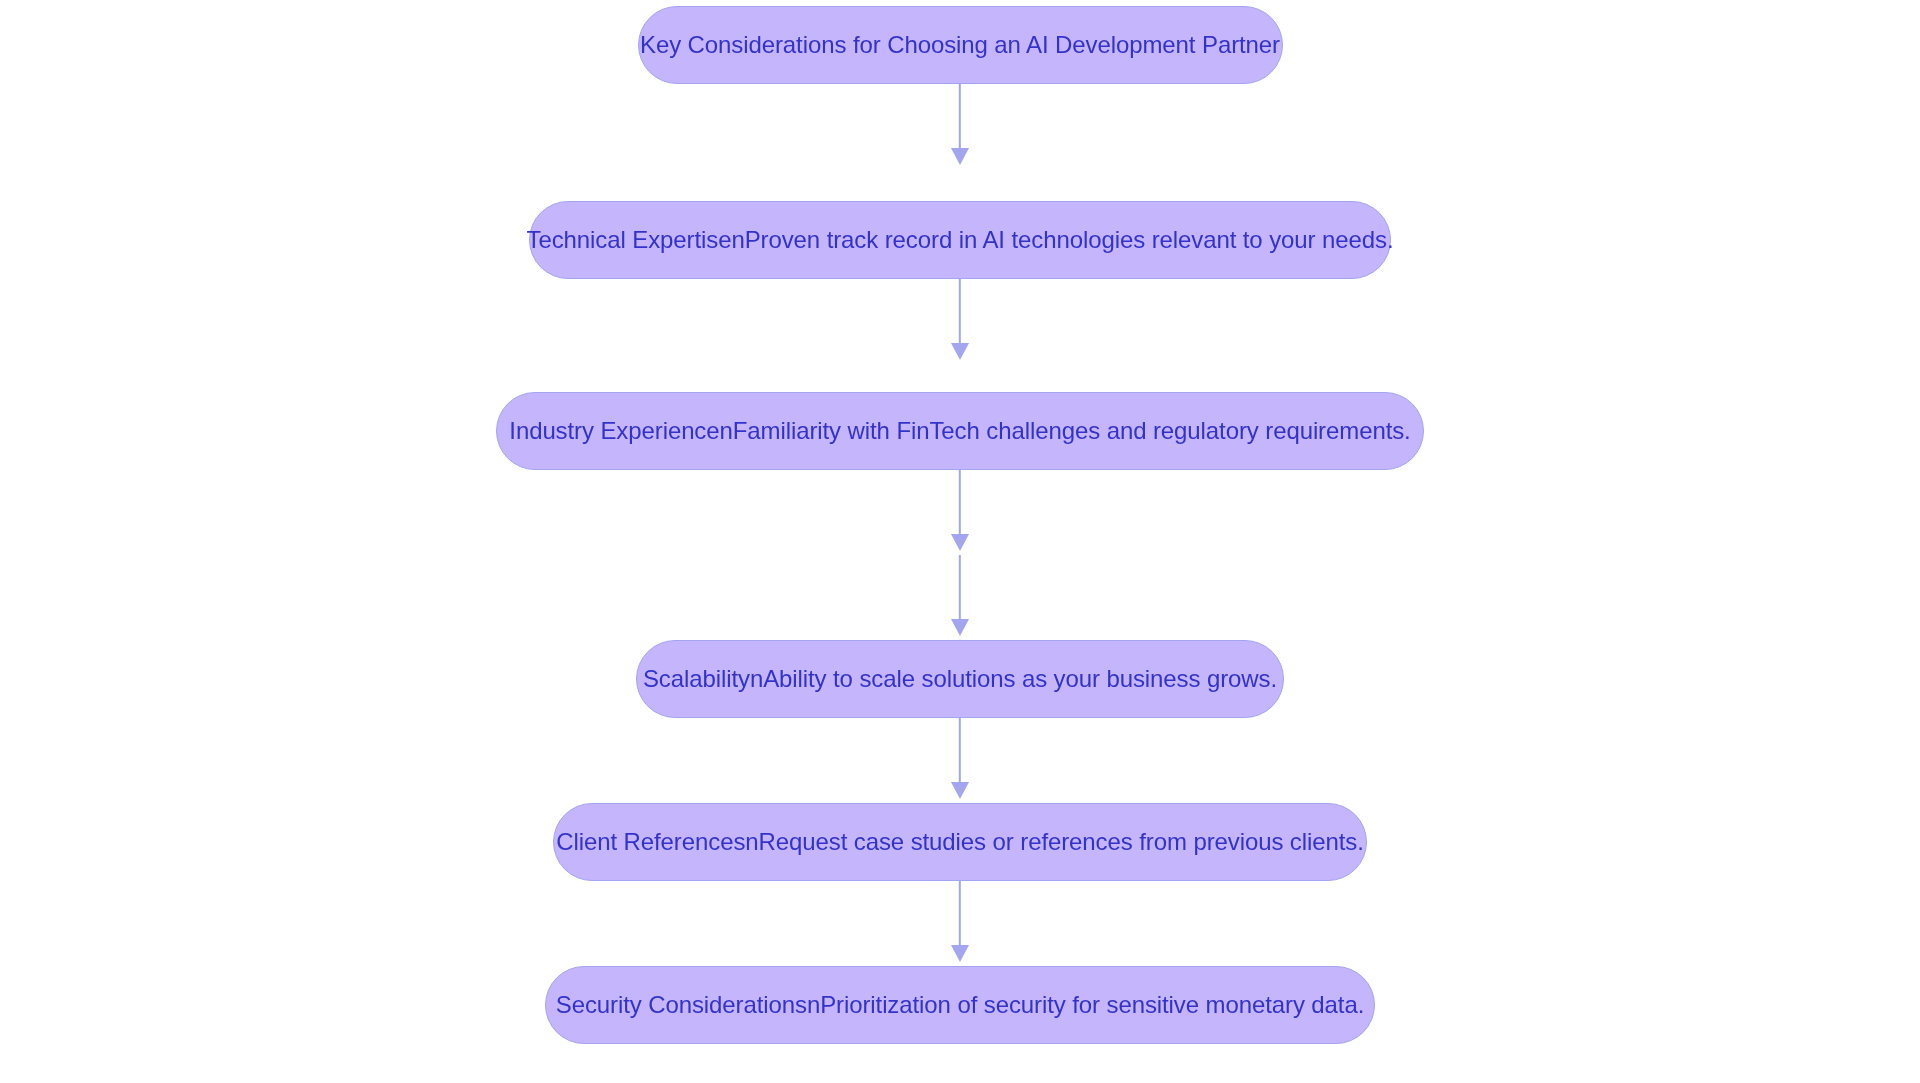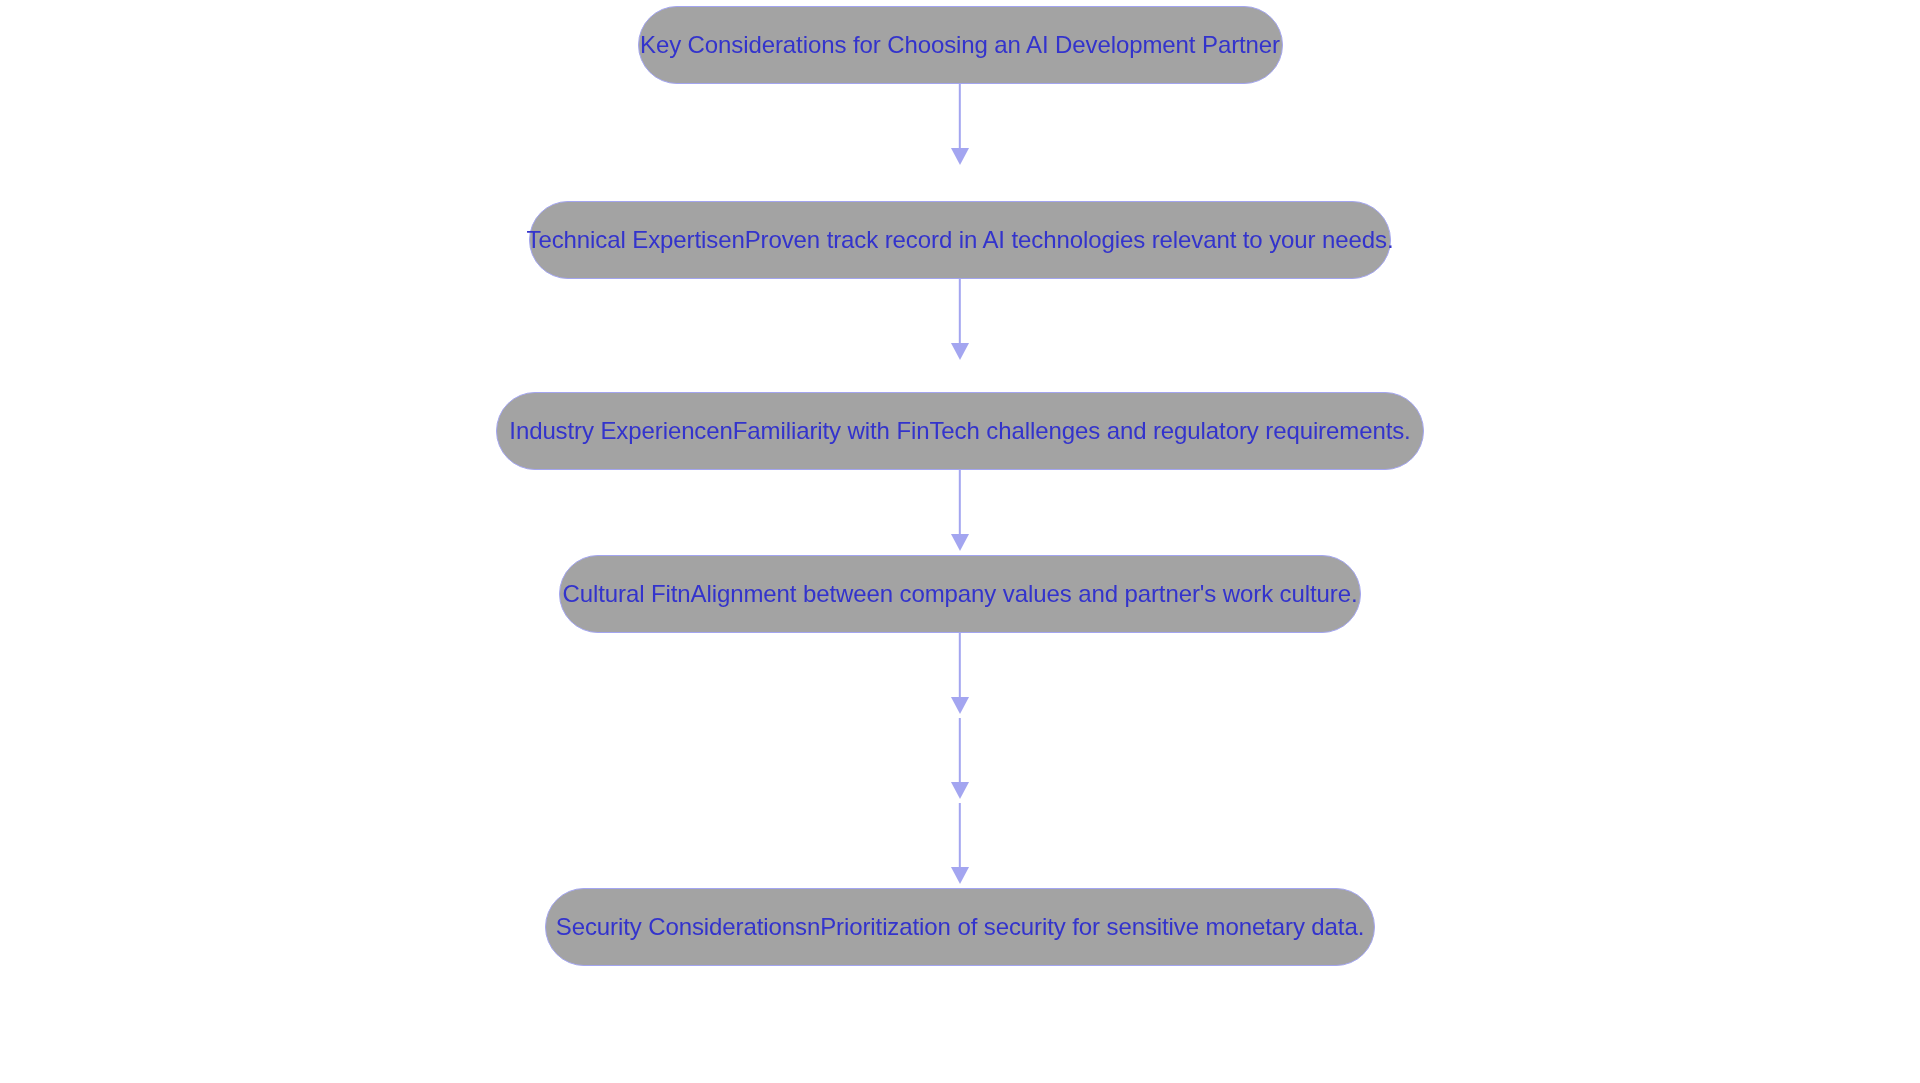--- a/index.html
+++ b/index.html
@@ -33,21 +33,21 @@
     align-items: center;
     justify-content: flex-start;
     padding-top: 6px;
     box-sizing: border-box;
   }
 
   .flow-node {
     box-sizing: border-box;
     height: 78px;
     border-radius: 39px;
-    background: #a3a3a3;
+    background: #c4b5fd;
     border: 1.6px solid #a3a5f0;
     display: flex;
     align-items: center;
     justify-content: center;
     padding: 0 34px;
     flex: 0 0 auto;
   }
 
   .flow-node-label {
     color: #3333cc;
@@ -121,35 +121,38 @@
 
     <div class="flow-node node-w-2">
       <span class="flow-node-label">Industry ExperiencenFamiliarity with FinTech challenges and regulatory requirements.</span>
     </div>
 
     <div class="flow-connector">
       <div class="connector-line"></div>
       <div class="connector-arrowhead"></div>
     </div>
 
-    <div class="flow-node node-w-3">
-      <span class="flow-node-label">Cultural FitnAlignment between company values and partner's work culture.</span>
+
+    <div class="flow-connector">
+      <div class="connector-line"></div>
+      <div class="connector-arrowhead"></div>
+    </div>
+
+    <div class="flow-node node-w-4">
+      <span class="flow-node-label">ScalabilitynAbility to scale solutions as your business grows.</span>
     </div>
 
     <div class="flow-connector">
       <div class="connector-line"></div>
       <div class="connector-arrowhead"></div>
     </div>
 
-
-    <div class="flow-connector">
-      <div class="connector-line"></div>
-      <div class="connector-arrowhead"></div>
+    <div class="flow-node node-w-5">
+      <span class="flow-node-label">Client ReferencesnRequest case studies or references from previous clients.</span>
     </div>
-
 
     <div class="flow-connector">
       <div class="connector-line"></div>
       <div class="connector-arrowhead"></div>
     </div>
 
     <div class="flow-node node-w-6">
       <span class="flow-node-label">Security ConsiderationsnPrioritization of security for sensitive monetary data.</span>
     </div>
 

